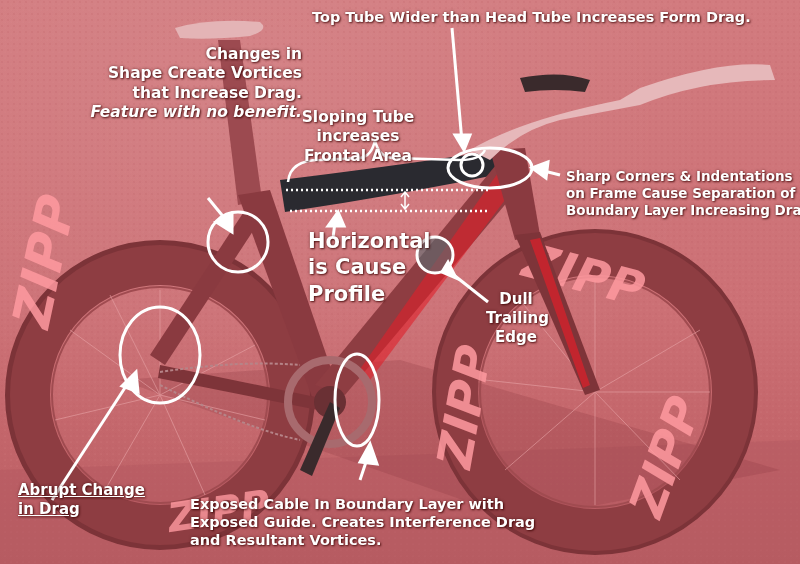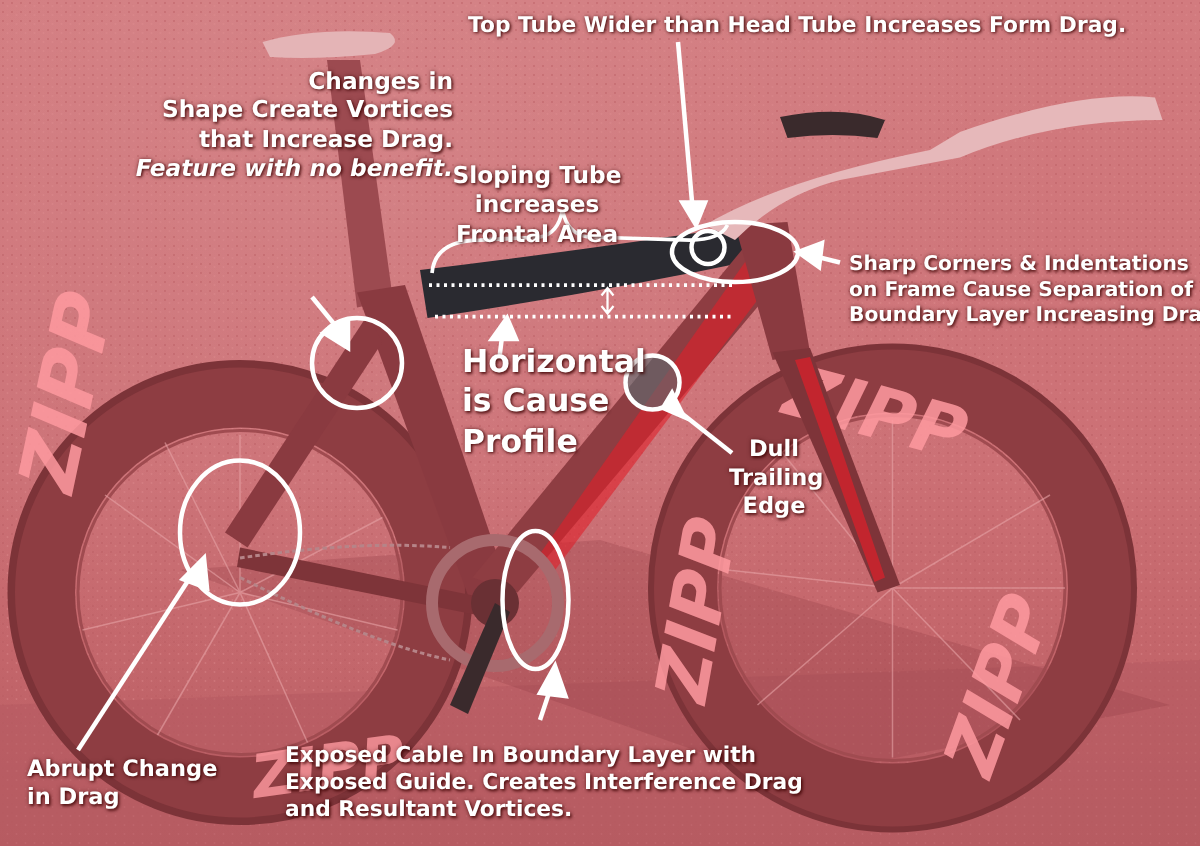--- a/index.html
+++ b/index.html
@@ -166,21 +166,21 @@
     <span>is Cause</span>
     <span>Profile</span>
   </div>
 
   <div class="label" style="left:486px;top:290px;font-size:15px;text-align:center;width:60px;">
     <span>Dull</span>
     <span>Trailing</span>
     <span>Edge</span>
   </div>
 
-  <div class="label" style="left:18px;top:503px;font-size:15px;">
+  <div class="label" style="left:18px;top:481px;font-size:15px;text-decoration:underline;">
     <span>Abrupt Change</span>
     <span>in Drag</span>
   </div>
 
   <div class="label" style="left:190px;top:495px;font-size:14.5px;">
     <span>Exposed Cable In Boundary Layer with</span>
     <span>Exposed Guide. Creates Interference Drag</span>
     <span>and Resultant Vortices.</span>
   </div>
 

